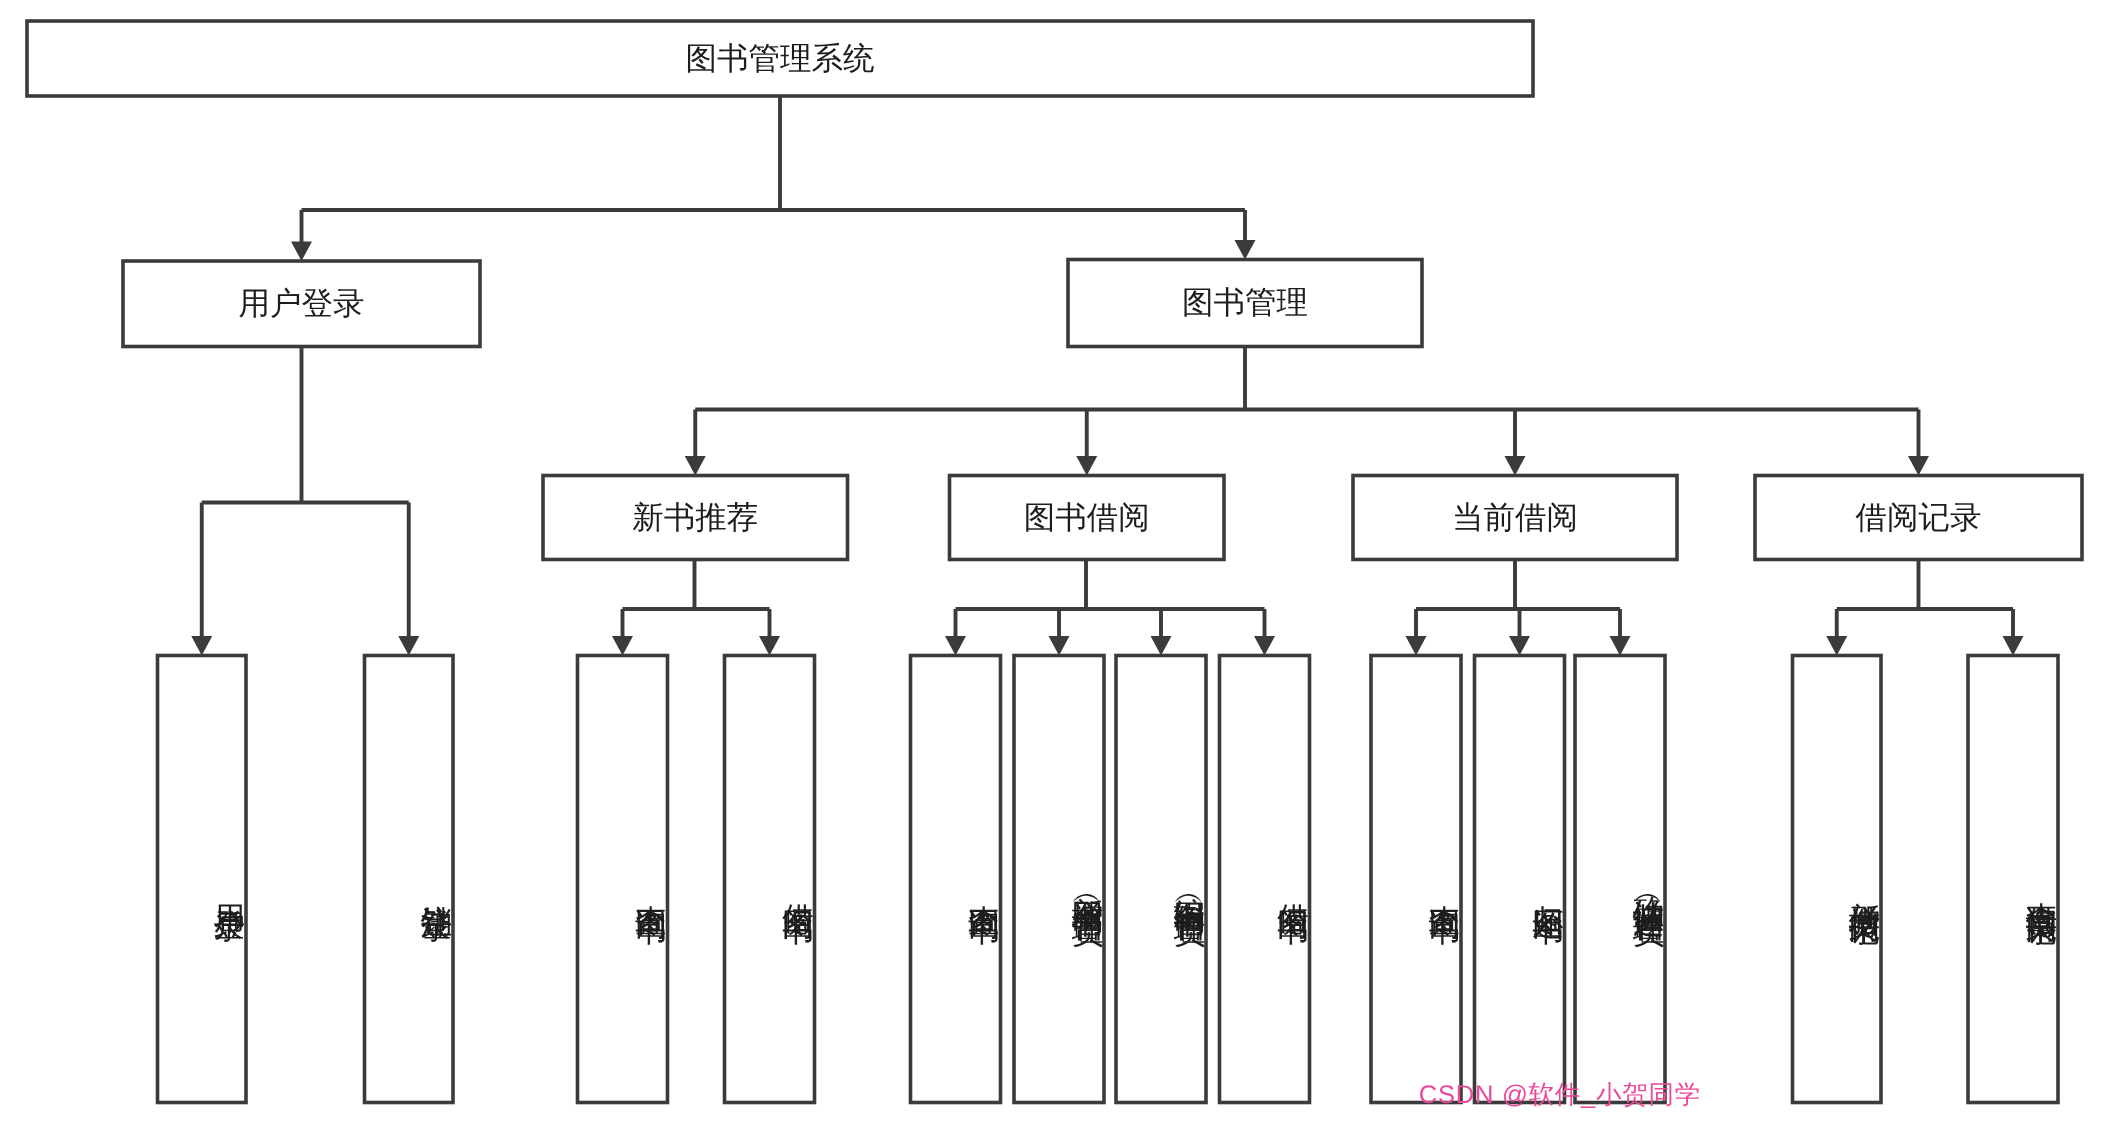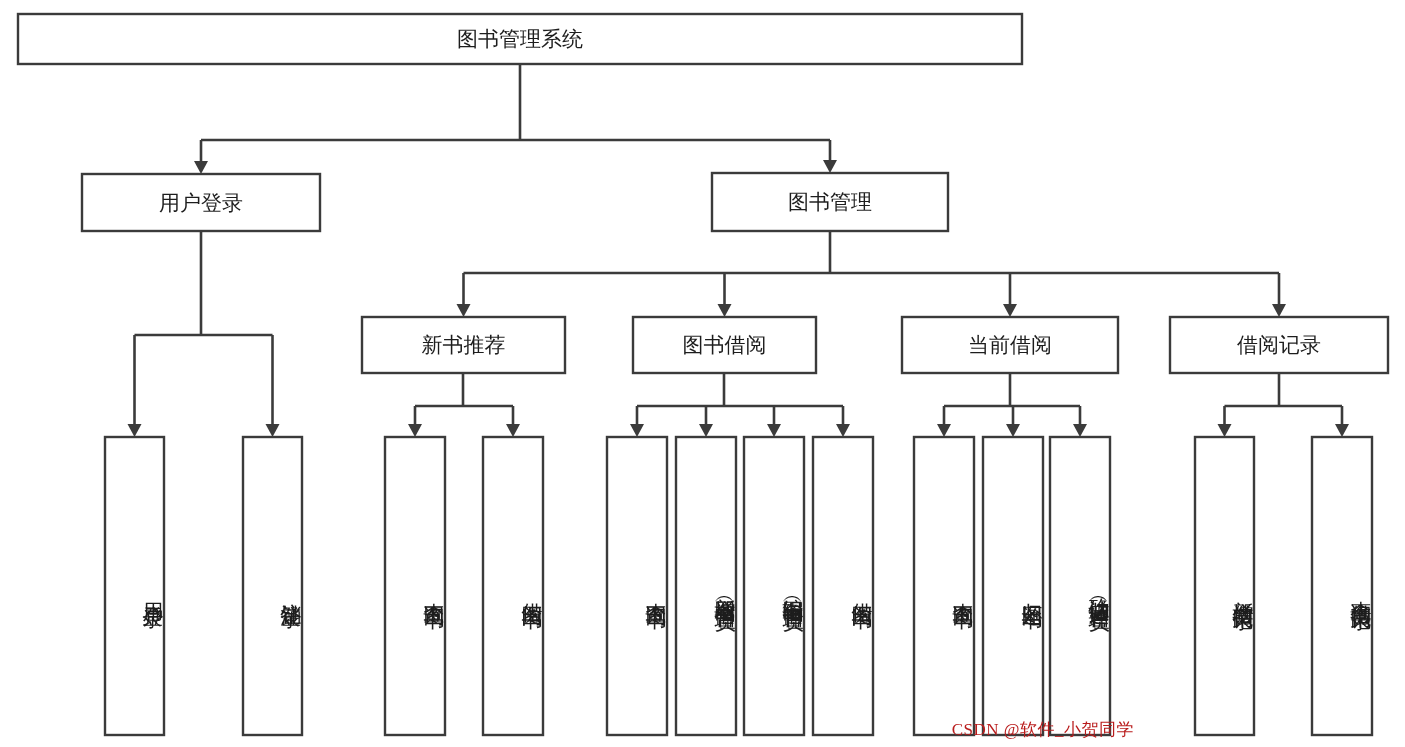--- a/index.html
+++ b/index.html
@@ -63,23 +63,23 @@
     display: flex;
     align-items: flex-start;
     justify-content: center;
     text-align: left;
     pointer-events: none;
   }
   .watermark {
     position: absolute;
     right: 10px;
     bottom: 6px;
-    font-family: Liberation Serif, serif;
+    font-family: Liberation Sans, sans-serif;
     font-size: 17px;
-    color: #b91c1c;
+    color: #ec4899;
     letter-spacing: 0.5px;
     white-space: nowrap;
   }
 </style>
 </head>
 <body>
 
 <div id="diagram-root">
 
   <svg id="tree-svg" viewBox="0 0 1405 747" xmlns="http://www.w3.org/2000/svg">

